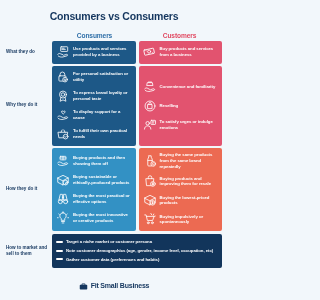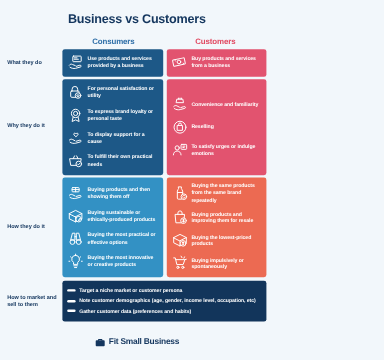--- a/index.html
+++ b/index.html
@@ -141,21 +141,21 @@
     font-weight:bold;
     color:#14365e;
     letter-spacing:-0.2px;
   }
 </style>
 </head>
 <body>
 
 <div class="infographic">
 
-  <div class="title">Business vs Customers</div>
+  <div class="title">Consumers vs Consumers</div>
 
   <div class="col-heads">
     <div class="col-head consumers">Consumers</div>
     <div class="col-head customers">Customers</div>
   </div>
 
   <div class="row">
     <div class="row-label">What they do</div>
     <div class="row-cols">
       <div class="panel c1-a">

